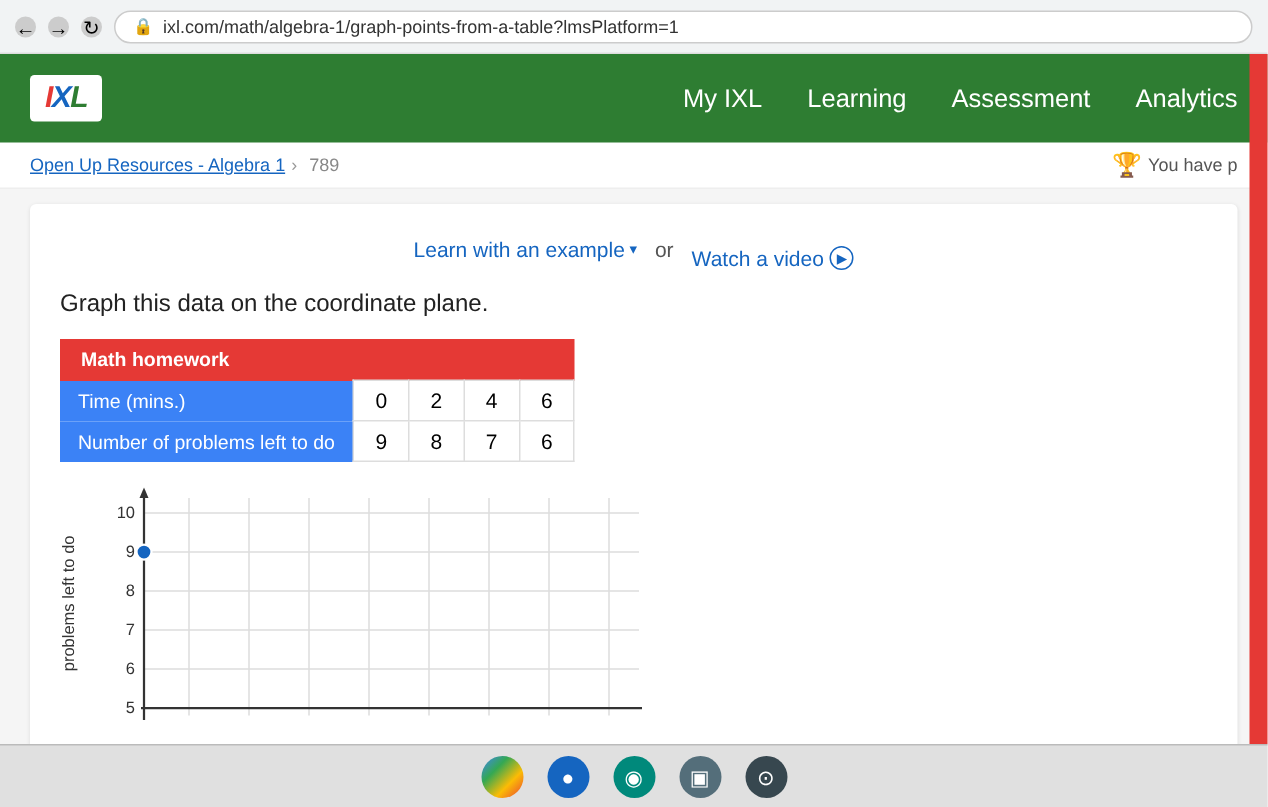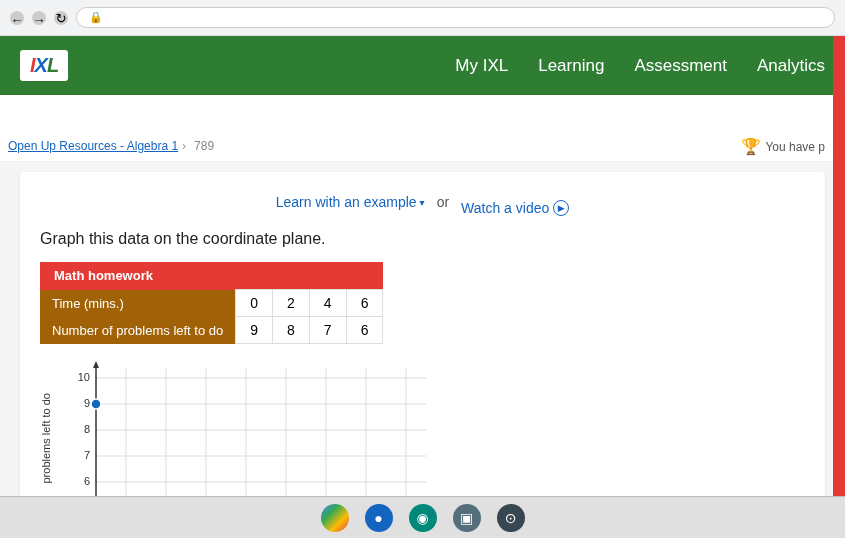--- a/index.html
+++ b/index.html
@@ -80,29 +80,28 @@
     .nav-link {
       color: white;
       font-size: 17px;
       font-weight: 500;
       cursor: pointer;
       text-decoration: none;
     }
 
     
     .breadcrumb-bar {
-      padding: 8px 8px;
+      padding: 8px 20px;
       font-size: 12px;
       color: #555;
       display: flex;
       align-items: center;
       gap: 4px;
       border-bottom: 1px solid #eee;
       position: relative;
-      margin-top: 36px;
     }
     .breadcrumb-link { color: #1565c0; cursor: pointer; text-decoration: underline; }
     .breadcrumb-sep { color: #999; }
     .breadcrumb-current { color: #333; font-weight: 500; }
     .breadcrumb-num { color: #888; margin-left: 4px; }
     .trophy-area {
       position: absolute;
       right: 20px;
       top: 50%;
       transform: translateY(-50%);
@@ -199,21 +198,21 @@
       white-space: nowrap;
     }
     .table-data-cell {
       background: white;
       border: 1px solid #ddd;
       padding: 5px 14px;
       text-align: center;
       font-size: 14px;
     }
     .table-row-label {
-      background: #a16207;
+      background: #3b82f6;
       color: white;
       padding: 6px 12px;
       font-size: 13px;
       white-space: nowrap;
     }
 
     
     .graph-area {
       display: flex;
       align-items: flex-start;
@@ -282,20 +281,21 @@
   </style>
 </head>
 <body>
 
 <div class="browser-chrome">
   <button class="browser-btn btn-back">←</button>
   <button class="browser-btn btn-forward">→</button>
   <button class="browser-btn btn-refresh">↻</button>
   <div class="address-bar">
     <span class="lock-icon">🔒</span>
+    <span>ixl.com/math/algebra-1/graph-points-from-a-table?lmsPlatform=1</span>
   </div>
 </div>
 
 <div class="ixl-app">
 
   <div class="navbar">
     <div class="ixl-logo">
       <span style="color:#e53935">I</span><span style="color:#1565c0">X</span><span style="color:#2e7d32">L</span>
     </div>
     <div class="nav-spacer"></div>

